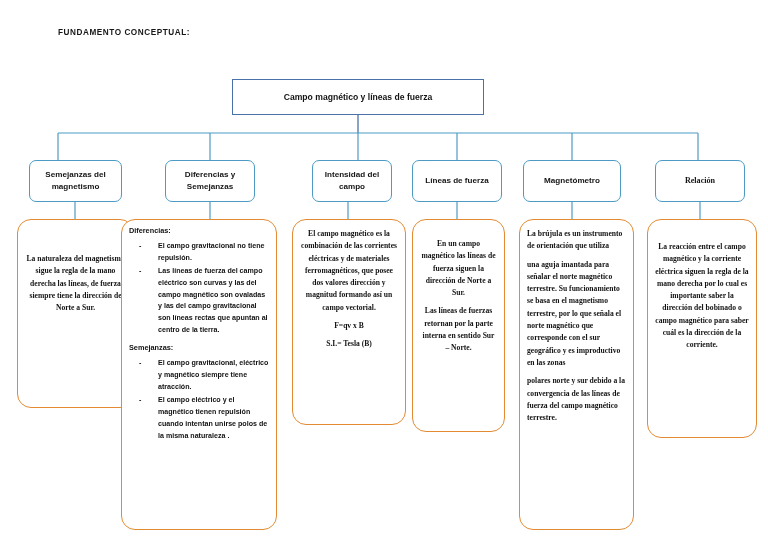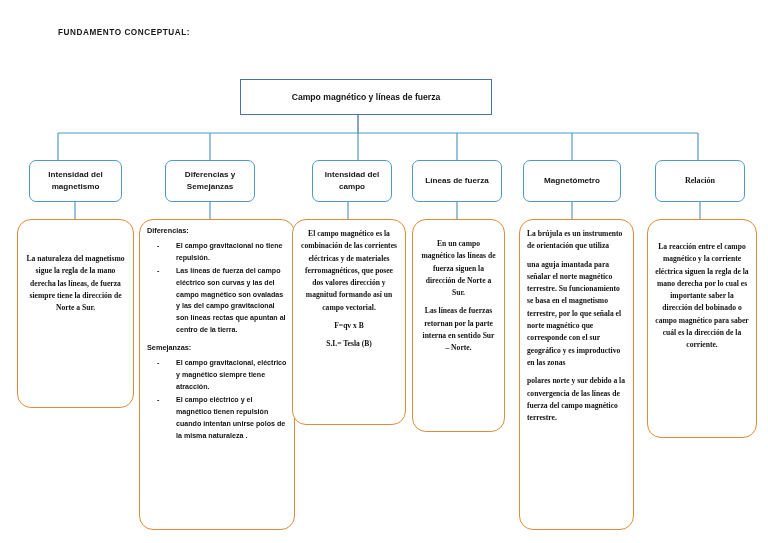--- a/index.html
+++ b/index.html
@@ -41,21 +41,21 @@
     position: absolute;
     left: 0; top: 0;
     width: 768px;
     height: 543px;
     pointer-events: none;
   }
 
   
   .root-box {
     position: absolute;
-    left: 240px;
+    left: 232px;
     top: 79px;
     width: 252px;
     height: 36px;
     border: 1.4px solid #4a72a8;
     background: #ffffff;
     display: flex;
     align-items: center;
     justify-content: center;
     box-sizing: border-box;
   }
@@ -140,21 +140,21 @@
   .sec-title {
     margin: 0 0 4px 0;
     font-size: 7.3px;
     font-weight: bold;
     color: #111111;
     line-height: 1.5;
   }
 
   
   #box-0 { left: 17px;  top: 219px; width: 117px; height: 189px; }
-  #box-1 { left: 139px; top: 219px; width: 156px; height: 311px; }
+  #box-1 { left: 121px; top: 219px; width: 156px; height: 311px; }
   #box-2 { left: 292px; top: 219px; width: 114px; height: 206px; }
   #box-3 { left: 412px; top: 219px; width: 93px; height: 213px; }
   #box-4 { left: 519px; top: 219px; width: 115px; height: 311px; }
   #box-5 { left: 647px; top: 219px; width: 110px; height: 219px; }
 
   #box-0 .cnt-inner { padding-top: 33px; }
   #box-2 .cnt-inner { padding-top: 8px; }
   #box-3 .cnt-inner { padding-top: 18px; }
   #box-4 .cnt-inner { padding-top: 8px; }
   #box-5 .cnt-inner { padding-top: 21px; }
@@ -193,21 +193,21 @@
     <line x1="457" y1="202" x2="457" y2="219" stroke="#4d9bc4" stroke-width="1.2"></line>
     <line x1="572" y1="202" x2="572" y2="219" stroke="#4d9bc4" stroke-width="1.2"></line>
     <line x1="700" y1="202" x2="700" y2="219" stroke="#4d9bc4" stroke-width="1.2"></line>
   </svg>
 
   <div class="root-box">
     <span class="lbl">Campo magnético y líneas de fuerza</span>
   </div>
 
   <div class="hdr-box" id="hdr-0">
-    <span class="lbl">Intensidad del magnetismo</span>
+    <span class="lbl">Semejanzas del magnetismo</span>
   </div>
   <div class="hdr-box" id="hdr-1">
     <span class="lbl">Diferencias y Semejanzas</span>
   </div>
   <div class="hdr-box" id="hdr-2">
     <span class="lbl">Intensidad del campo</span>
   </div>
   <div class="hdr-box" id="hdr-3">
     <span class="lbl">Líneas de fuerza</span>
   </div>

